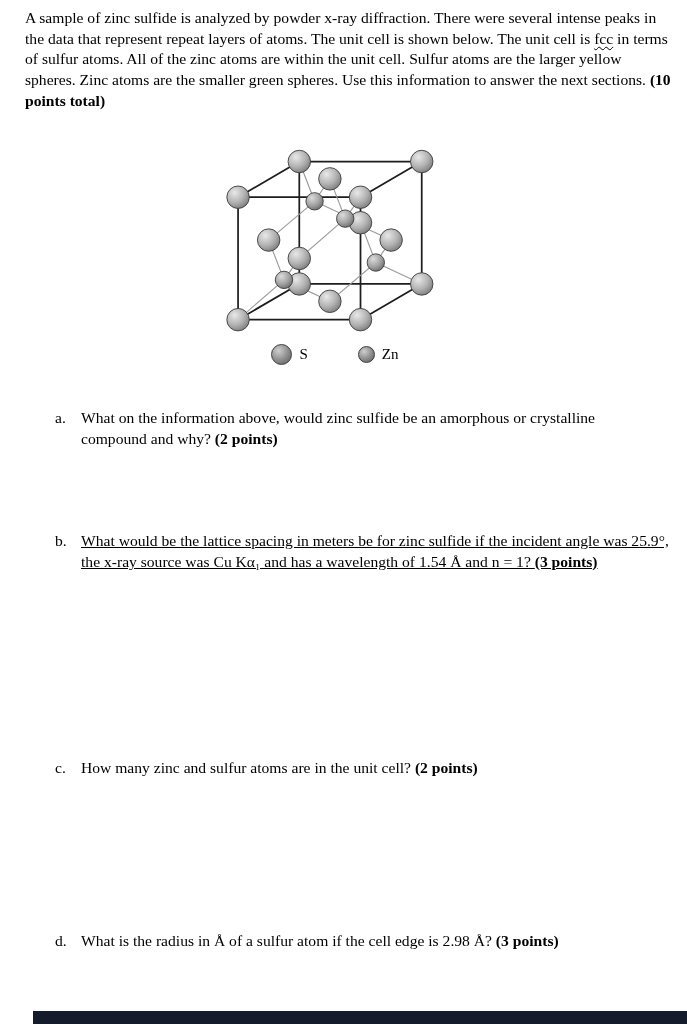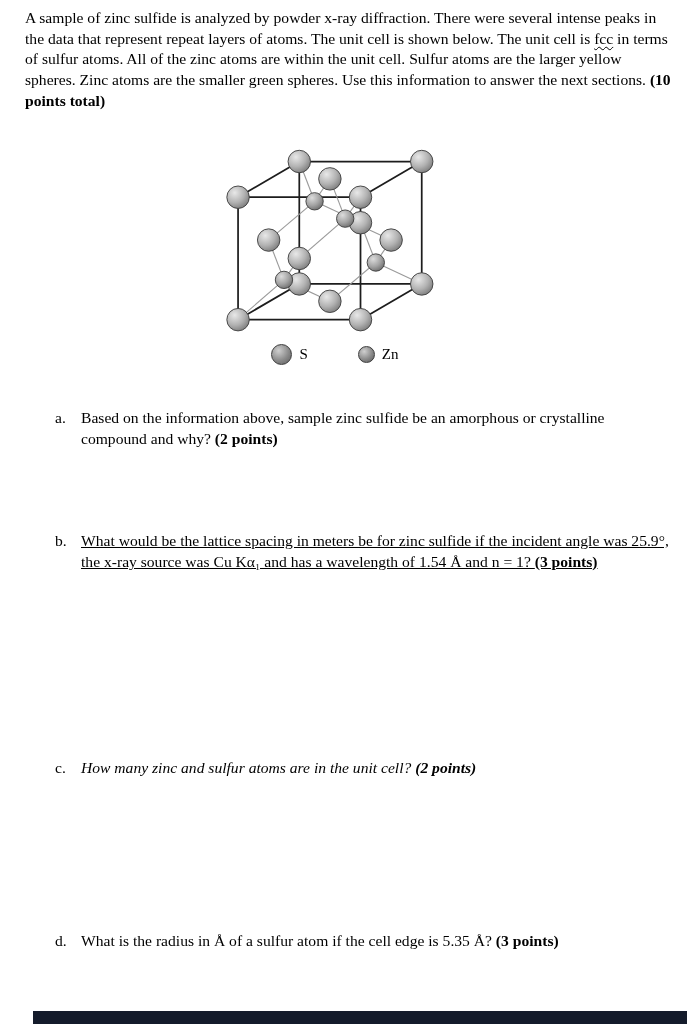--- a/index.html
+++ b/index.html
@@ -40,21 +40,21 @@
   .sphere.s  { width:21px; height:21px; }
   .sphere.zn { width:17px; height:17px; }
   .question {
     position:absolute; left:55px;
     font-size:15.6px; line-height:21px;
     display:flex;
   }
   .q-letter { width:26px; flex:none; }
   .q-a { top:407px; } .q-a .q-text { width:545px; }
   .q-b { top:530px; } .q-b .q-text { width:588px;text-decoration:underline; }
-  .q-c { top:757px; } .q-c .q-text { width:590px;font-style:italic; }
+  .q-c { top:757px; } .q-c .q-text { width:590px; }
   .q-d { top:930px; } .q-d .q-text { width:590px; }
   .bottom-bar {
     position:absolute; left:33px; right:0; bottom:0; height:13px;
     background:#141b2b;
   }
   svg .edge { stroke:#1d1d1d; stroke-width:1.7; stroke-linecap:round; }
   svg .bond { stroke:#9a9a9a; stroke-width:1.1; }
   svg circle.atom { stroke:#3e3e3e; stroke-width:0.9; }
 </style>
 </head>
@@ -150,33 +150,33 @@
       </span>
       <span class="legend-item">
         <span class="sphere zn"></span>
         <span>Zn</span>
       </span>
     </div>
   </div>
 
   <div class="question q-a">
     <span class="q-letter">a.</span>
-    <span class="q-text"><span>Based on the information above, sample zinc sulfide be an amorphous or crystalline compound and why? </span><span class="pts">(2 points)</span></span>
+    <span class="q-text"><span>What on the information above, would zinc sulfide be an amorphous or crystalline compound and why? </span><span class="pts">(2 points)</span></span>
   </div>
 
   <div class="question q-b">
     <span class="q-letter">b.</span>
     <span class="q-text"><span>What would be the lattice spacing in meters be for zinc sulfide if the incident angle was 25.9°, the x-ray source was Cu Kα₁ and has a wavelength of 1.54 Å and n = 1? </span><span class="pts">(3 points)</span></span>
   </div>
 
   <div class="question q-c">
     <span class="q-letter">c.</span>
     <span class="q-text"><span>How many zinc and sulfur atoms are in the unit cell? </span><span class="pts">(2 points)</span></span>
   </div>
 
   <div class="question q-d">
     <span class="q-letter">d.</span>
-    <span class="q-text"><span>What is the radius in Å of a sulfur atom if the cell edge is 5.35 Å? </span><span class="pts">(3 points)</span></span>
+    <span class="q-text"><span>What is the radius in Å of a sulfur atom if the cell edge is 2.98 Å? </span><span class="pts">(3 points)</span></span>
   </div>
 
   <div class="bottom-bar"></div>
 
 </div>
 
 </body></html>

